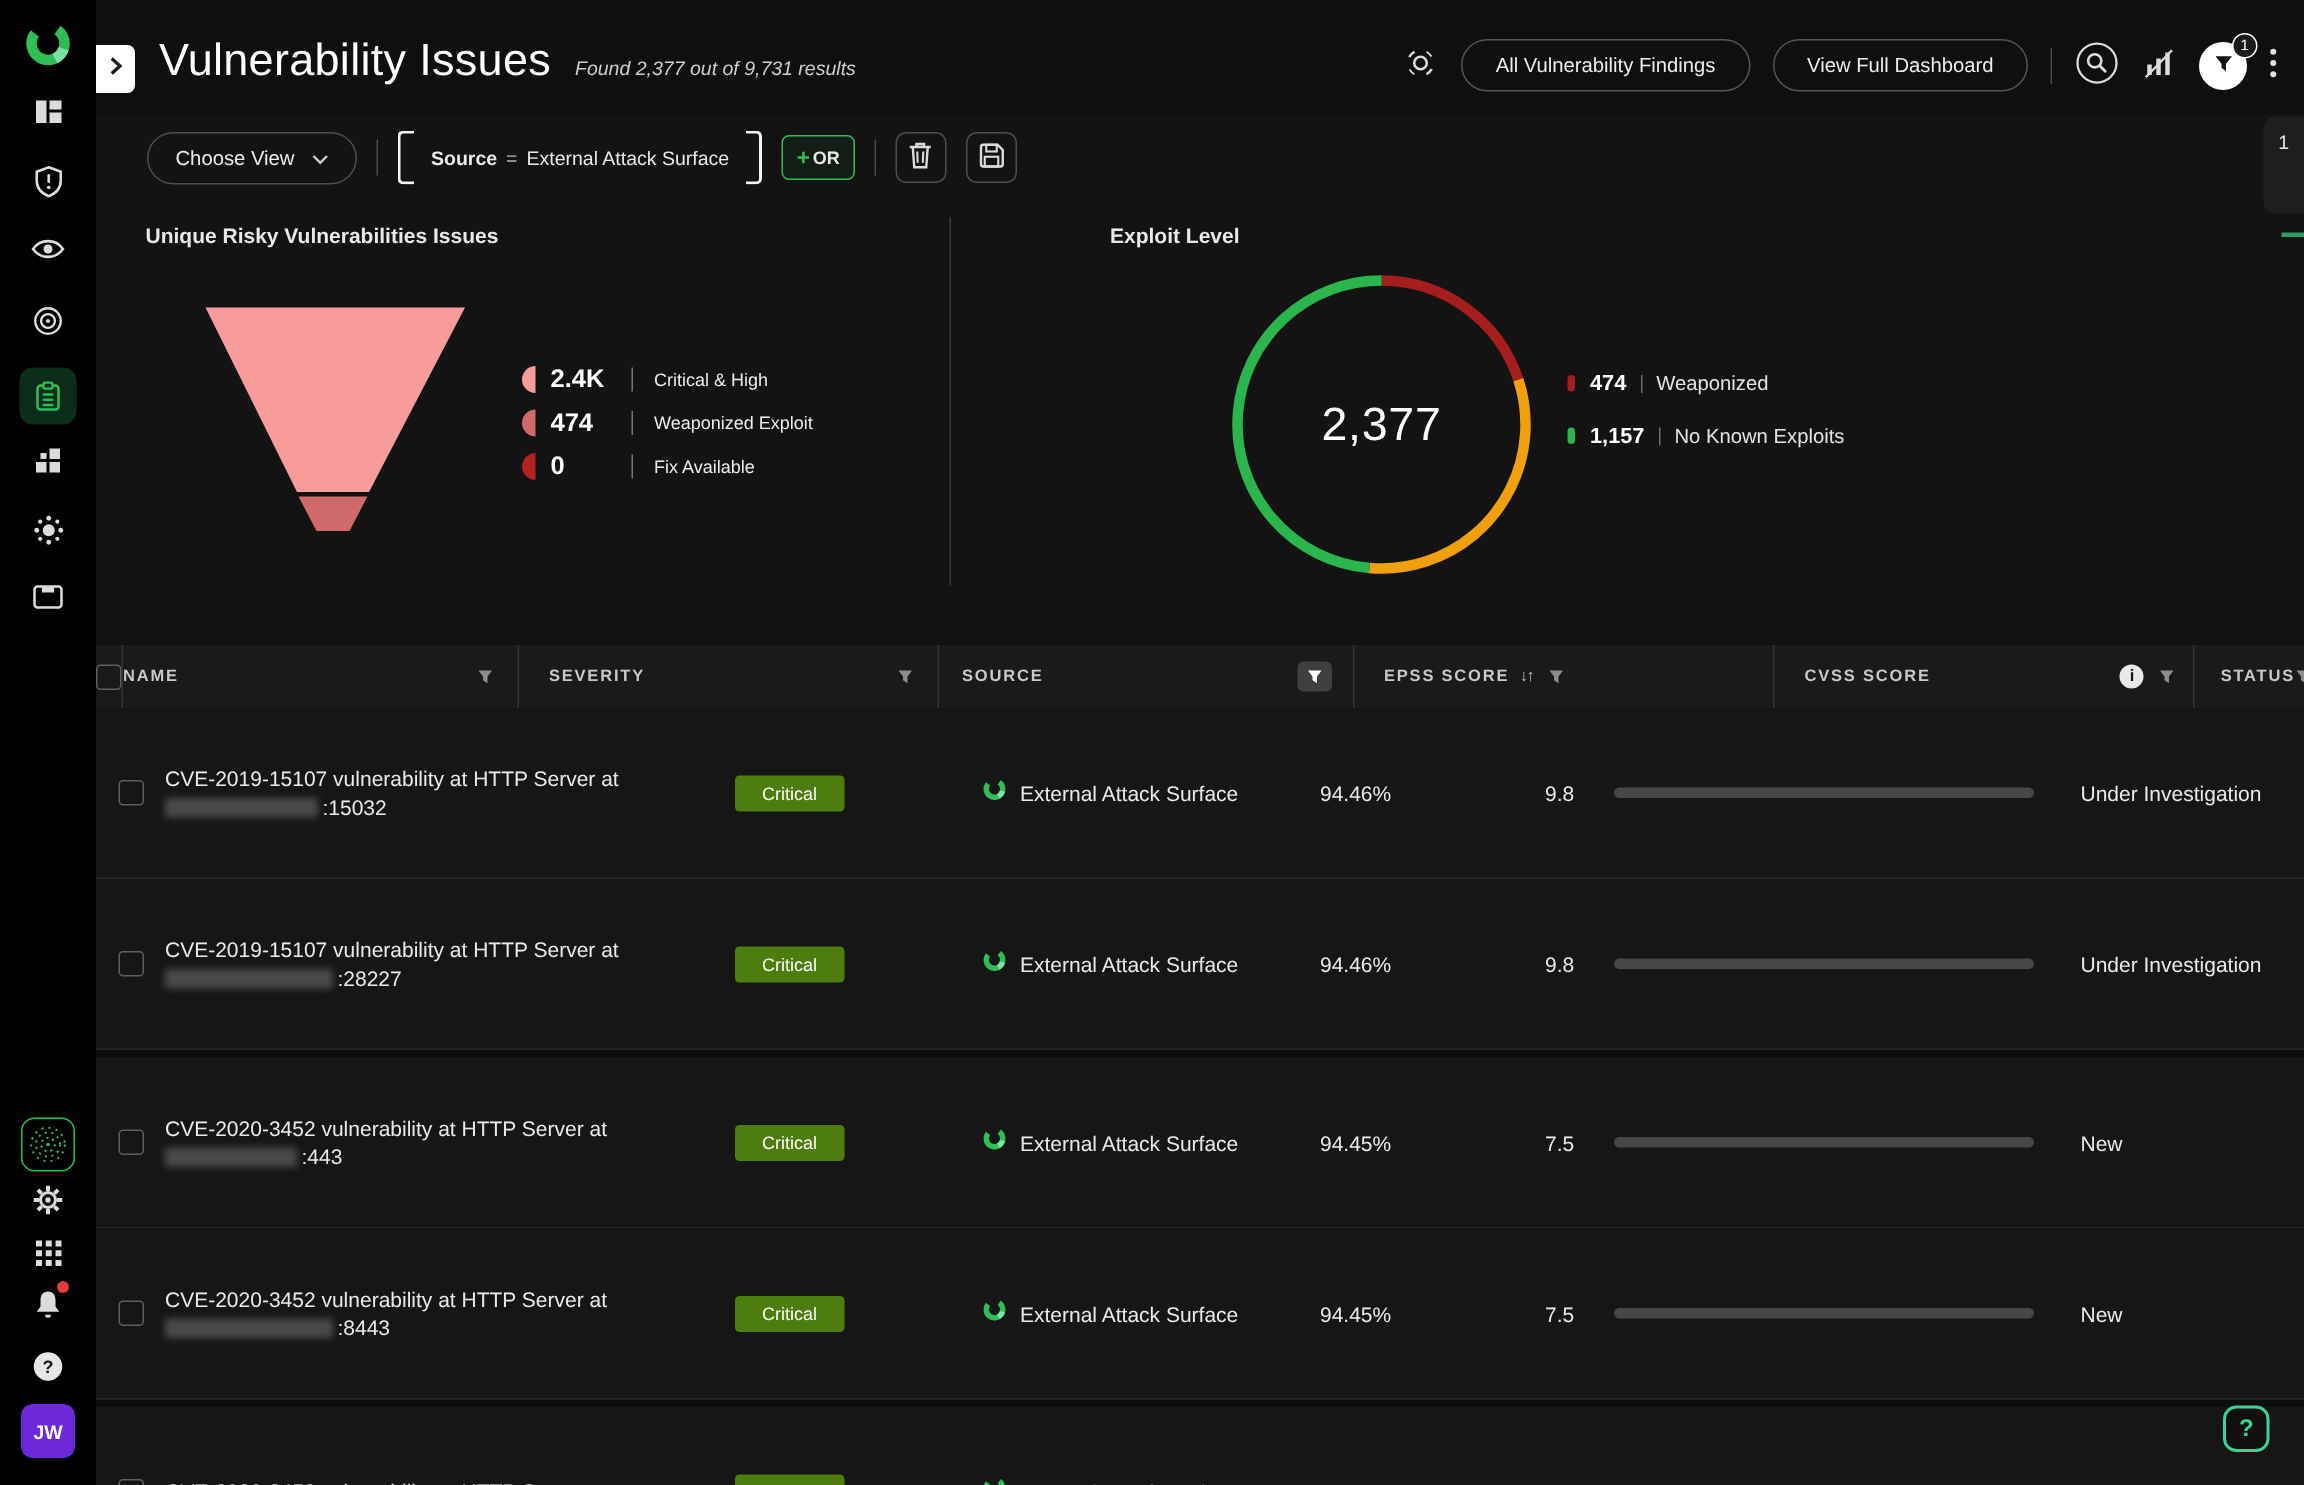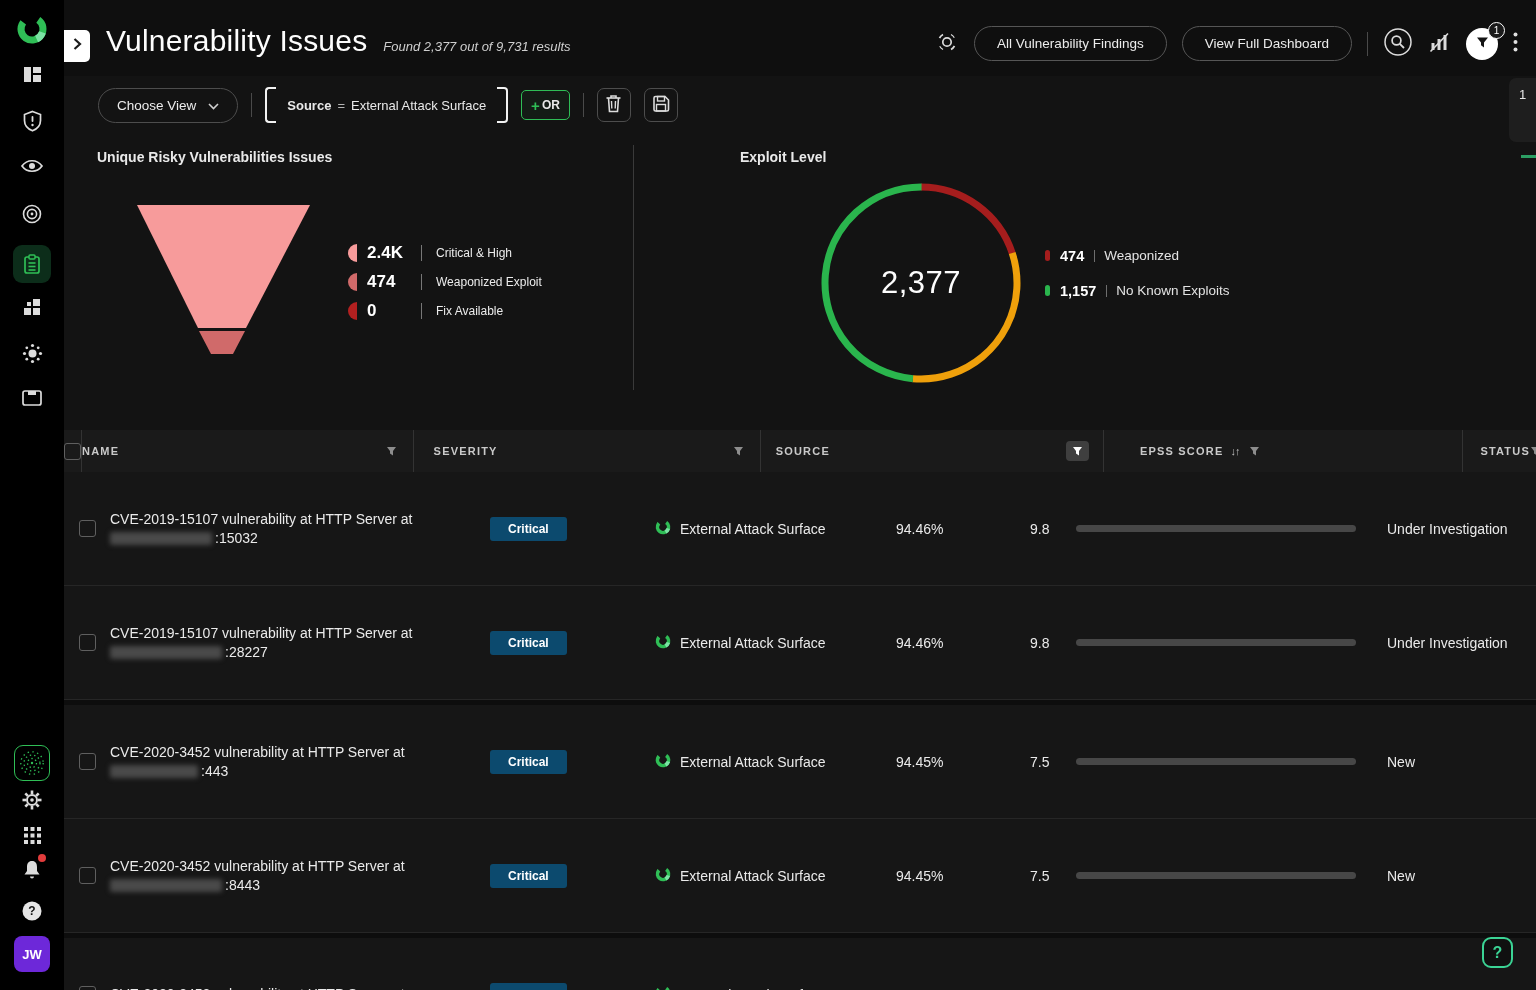--- a/index.html
+++ b/index.html
@@ -73,31 +73,31 @@
 
   
   .thead { position:absolute; left:0; top:430px; width:1472px; height:42px; background:#1a1a1a; display:flex; align-items:center; }
   .tbody { position:absolute; left:0; top:472px; width:1472px; height:518px; background:#0d0d0d; overflow:hidden; }
   .trow { height:114px; background:#161616; border-bottom:1px solid #262626; display:flex; align-items:center; cursor:pointer; }
   .trow.gap-after { margin-bottom:5px; }
   .col-check { width:46px; display:flex; justify-content:center; }
   .col-name { width:360px; border-left:1px solid #2c2c2c; align-self:stretch; display:flex; align-items:center; }
   .col-sev { width:155px; padding-left:20px; border-left:1px solid #2c2c2c; align-self:stretch; display:flex; align-items:center; }
   .col-src { width:235px; padding-left:30px; border-left:1px solid #2c2c2c; align-self:stretch; display:flex; align-items:center; gap:9px; }
-  .col-epss { width:150px; padding-left:36px; border-left:1px solid #2c2c2c; align-self:stretch; display:flex; align-items:center; }
+  .col-epss { width:150px; padding-left:20px; border-left:1px solid #2c2c2c; align-self:stretch; display:flex; align-items:center; }
   .col-cvss { width:360px; padding-left:20px; border-left:1px solid #2c2c2c; align-self:stretch; display:flex; align-items:center; gap:18px; }
   .col-status { flex:1; padding-left:17px; border-left:1px solid #2c2c2c; align-self:stretch; display:flex; align-items:center; }
   .thead .col-name,.thead .col-sev,.thead .col-src,.thead .col-epss,.thead .col-cvss,.thead .col-status { border-left:1px solid #333; }
   .trow .col-name,.trow .col-sev,.trow .col-src,.trow .col-epss,.trow .col-cvss,.trow .col-status { border-left:none; }
   .hlabel { font-size:11px; font-weight:700; letter-spacing:1.2px; color:#c9c9c9; }
   .hflex { display:flex; align-items:center; width:100%; }
   .checkbox { width:17px; height:17px; border:1.5px solid #5f5f5f; border-radius:3px; background:transparent; cursor:pointer; }
   .name-lines { font-size:14px; color:#eaeaea; line-height:1.3; }
   .blur-ip { display:inline-block; height:13px; background:#4a4a4a; border-radius:2px; filter:blur(2.5px); vertical-align:middle; margin-right:3px; }
-  .sev-badge { background:#0c4a6e; color:#fff; font-size:12px; font-weight:700; padding:5px 18px; border-radius:3px; }
+  .sev-badge { background:#4d7c0f; color:#fff; font-size:12px; font-weight:400; padding:5px 18px; border-radius:3px; }
   .src-text { font-size:14px; color:#eaeaea; }
   .epss-text,.cvss-num,.status-text { font-size:14px; color:#eaeaea; }
   .cvss-num { width:28px; }
   .cvss-bar { width:280px; height:7px; background:#474747; border-radius:4px; overflow:hidden; }
   .cvss-fill { height:100%; border-radius:4px; background:linear-gradient(90deg,#f9ec50,#f6b81f 55%,#f07c12 92%,#e8590c); }
   .funnel-ico { margin-left:auto; margin-right:16px; display:flex; align-items:center; cursor:pointer; }
   .active-filter { margin-left:auto; margin-right:14px; width:23px; height:20px; background:#3f3f3f; border-radius:4px; display:flex; align-items:center; justify-content:center; cursor:pointer; }
   .sort-arrows { font-size:11px; color:#bdbdbd; margin-left:7px; letter-spacing:-1px; }
   .info-circle { width:16px; height:16px; border-radius:50%; background:#e9e9e9; color:#141414; font-size:11px; font-weight:700; display:flex; align-items:center; justify-content:center; }
 
@@ -462,20 +462,31 @@
       </div>
       <div class="col-epss hflex">
         <span class="hlabel">EPSS SCORE</span>
         <span class="sort-arrows">↓↑</span>
         <span class="funnel-ico" style="margin-left:10px;">
             <svg width="11" height="11" viewBox="0 0 11 11">
               <path d="M1 1 H10 L7 5 V9.5 L4 7.5 V5 Z" fill="#8d8d8d"></path>
             </svg>
           </span>
       </div>
+      <div class="col-cvss hflex">
+        <span class="hlabel">CVSS SCORE</span>
+        <span style="margin-left:auto; display:flex; align-items:center; gap:10px; margin-right:12px;">
+          <span class="info-circle">i</span>
+          <span style="display:flex;">
+              <svg width="11" height="11" viewBox="0 0 11 11">
+                <path d="M1 1 H10 L7 5 V9.5 L4 7.5 V5 Z" fill="#8d8d8d"></path>
+              </svg>
+            </span>
+        </span>
+      </div>
       <div class="col-status hflex">
         <span class="hlabel">STATUS</span>
         <span class="funnel-ico" style="margin-right:-5px;">
             <svg width="11" height="11" viewBox="0 0 11 11">
               <path d="M1 1 H10 L7 5 V9.5 L4 7.5 V5 Z" fill="#8d8d8d"></path>
             </svg>
           </span>
       </div>
     </div>
 

